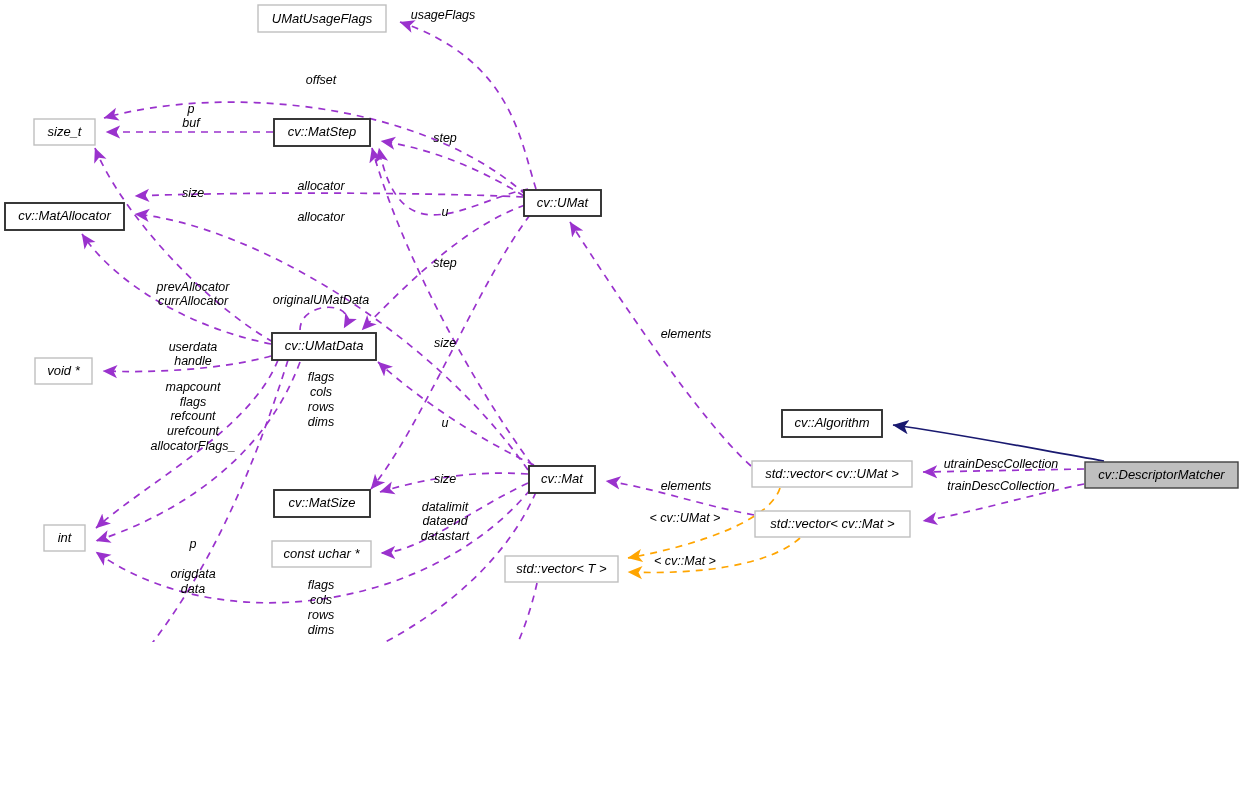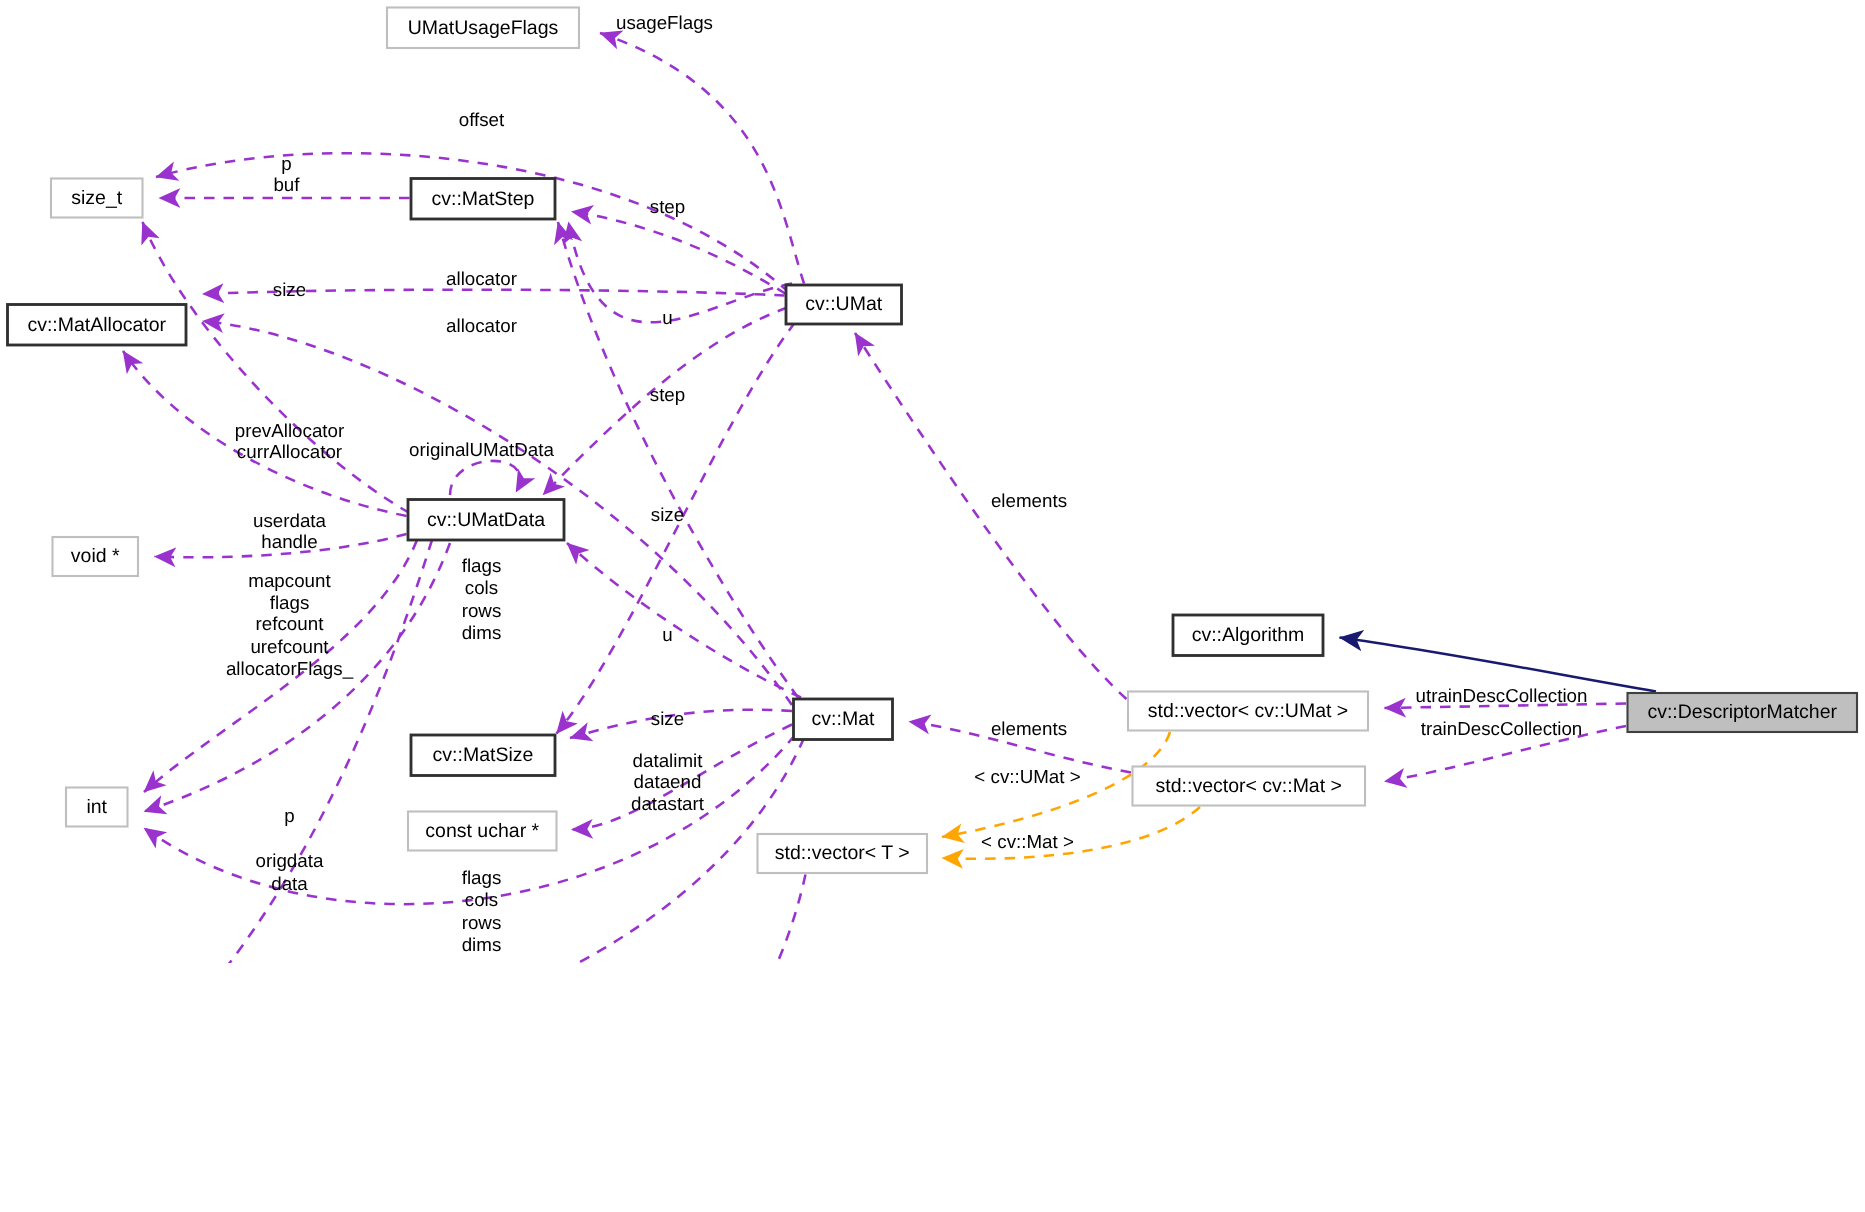--- a/index.html
+++ b/index.html
@@ -8,20 +8,21 @@
     padding: 0;
     background: #ffffff;
   }
   #diagram-root {
     position: relative;
     width: 1243px;
     height: 642px;
     background: #ffffff;
     font-family: "Liberation Sans", sans-serif;
     overflow: hidden;
+    font-style: italic;
   }
   svg#graph {
     position: absolute;
     left: 0;
     top: 0;
     width: 1243px;
     height: 808px;
     display: block;
   }
   .node-label {

